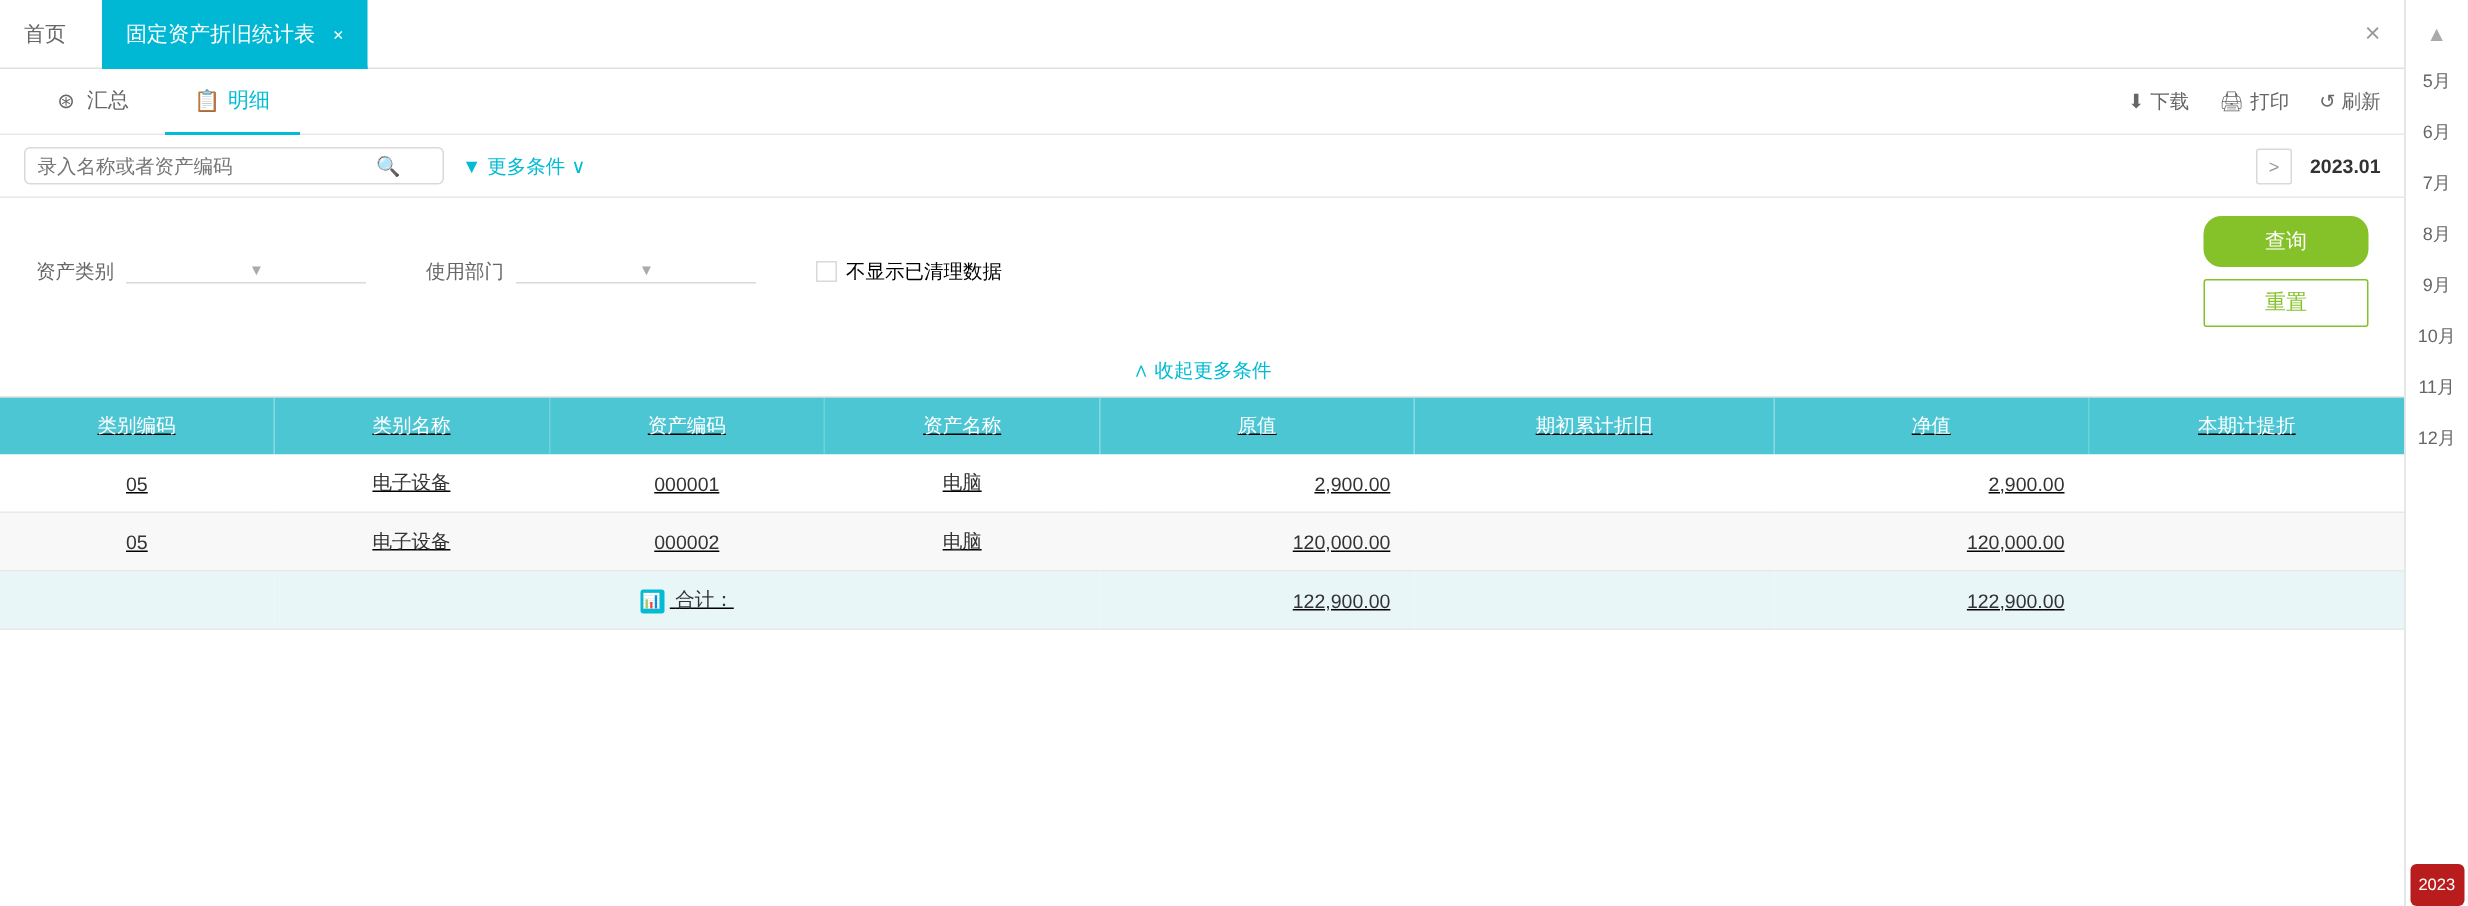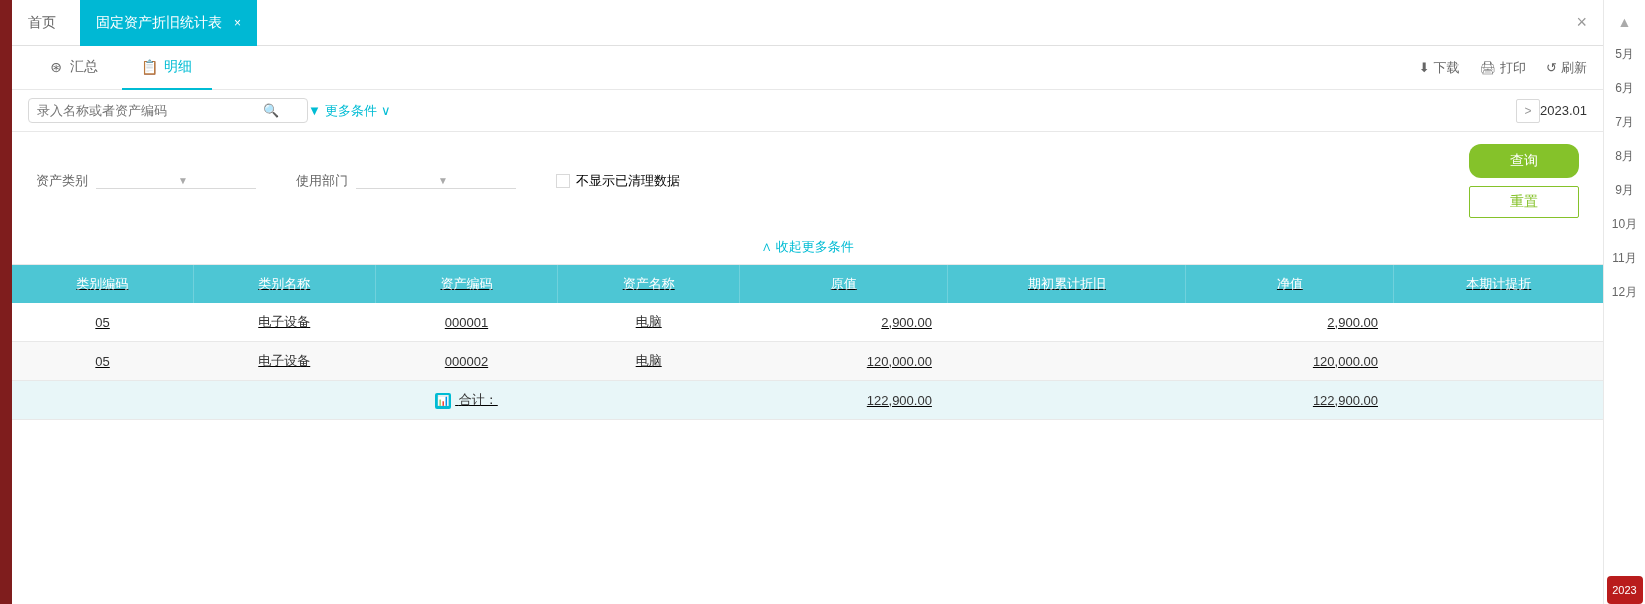--- a/index.html
+++ b/index.html
@@ -12,22 +12,21 @@
       overflow: hidden;
       display: flex;
       flex-direction: row;
     }
 
     
     .main-area {
       flex: 1;
       display: flex;
       flex-direction: column;
-      background: #7f1d1d;
-      padding-left: 12px;
+      background: #0f172a;
     }
 
     
     .top-nav {
       display: flex;
       align-items: center;
       background: #fff;
       border-bottom: 1px solid #e0e0e0;
       height: 46px;
       padding: 0 16px;
@@ -123,21 +122,21 @@
       color: #666;
     }
 
     
     .filter-bar {
       display: flex;
       align-items: center;
       background: #fff;
       padding: 8px 16px;
       border-bottom: 1px solid #e8e8e8;
-      gap: 0;
+      gap: 12px;
     }
     .search-input-wrap {
       display: flex;
       align-items: center;
       border: 1px solid #d9d9d9;
       border-radius: 4px;
       padding: 4px 8px;
       gap: 6px;
       width: 280px;
       background: #fff;
@@ -169,20 +168,21 @@
       align-items: center;
       justify-content: center;
       cursor: pointer;
       color: #999;
       font-size: 12px;
     }
     .date-label {
       font-size: 13px;
       color: #333;
       white-space: nowrap;
+      font-weight: bold;
     }
 
     
     .advanced-filter {
       background: #fff;
       padding: 12px 24px 0 24px;
       border-bottom: 1px solid #e8e8e8;
     }
     .filter-row {
       display: flex;

